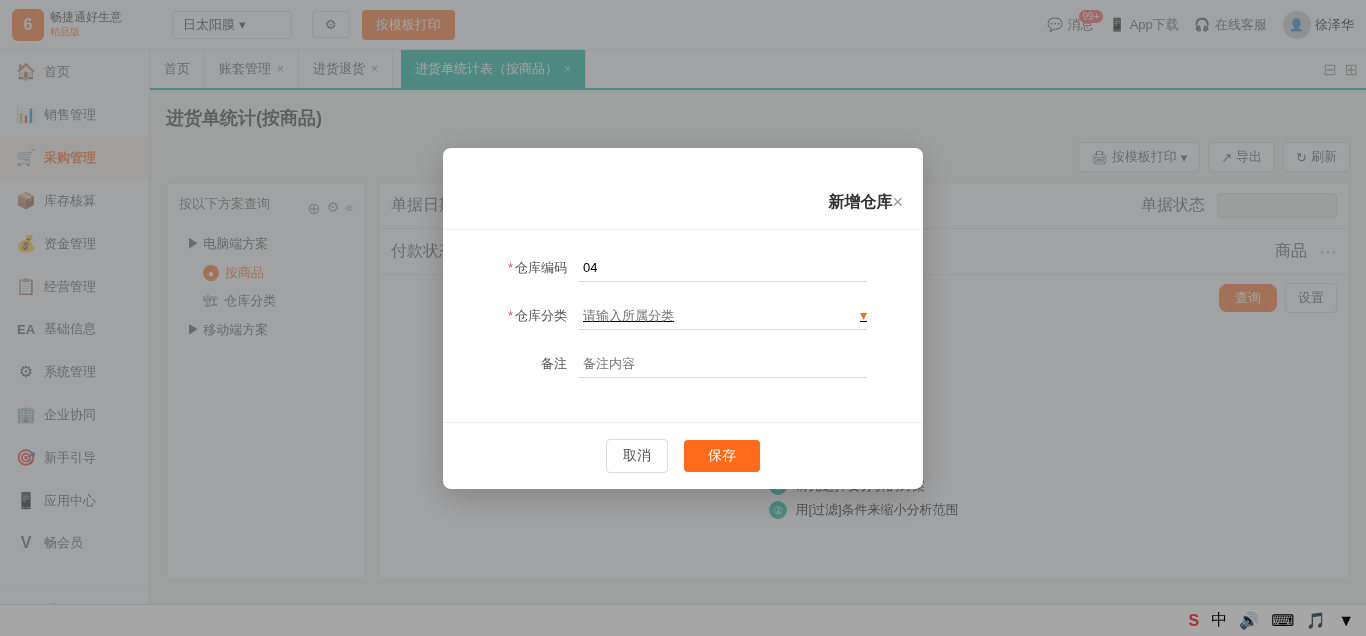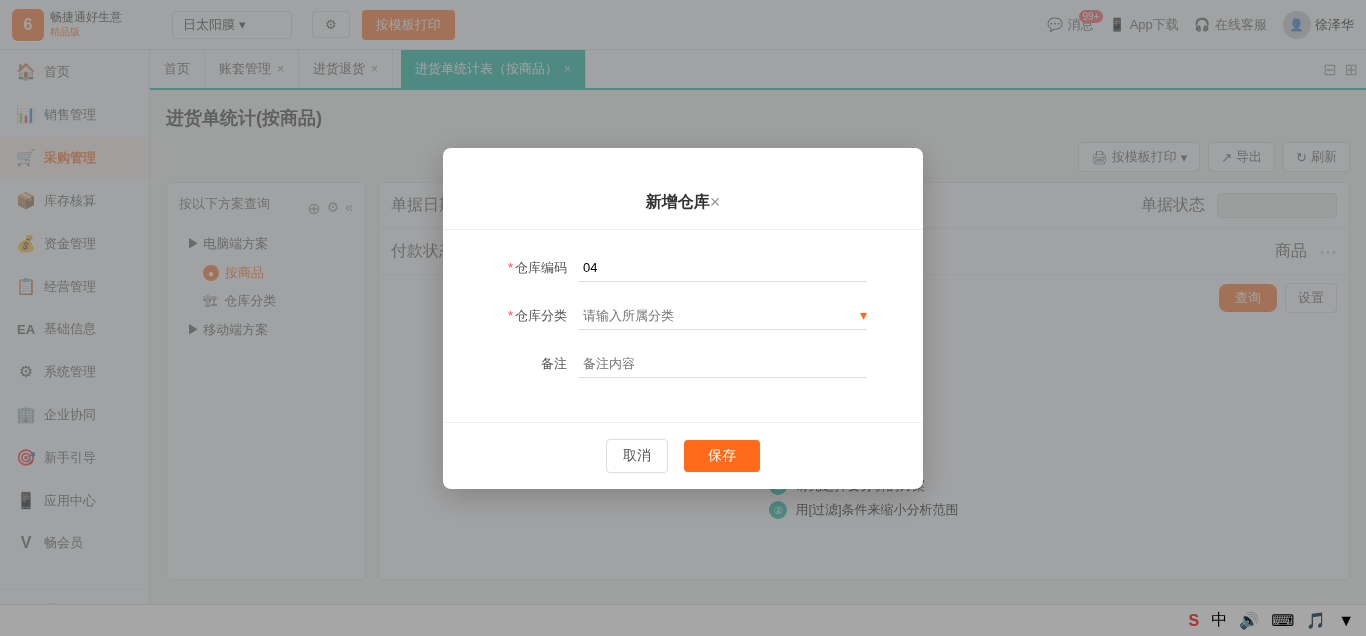--- a/index.html
+++ b/index.html
@@ -187,21 +187,21 @@
 
     
     .modal {
       background: #fff;
       border-radius: 8px;
       width: 480px;
       box-shadow: 0 8px 32px rgba(0,0,0,0.2);
       overflow: hidden;
     }
     .modal-header {
-      display: flex; align-items: center; justify-content: center;
+      display: flex; align-items: center; justify-content: flex-end;
       padding: 16px 20px;
       border-bottom: 1px solid #f0f0f0;
       margin-top: 28px;
     }
     .modal-title { font-size: 16px; font-weight: bold; color: #333; }
     .modal-close {
       cursor: pointer; color: #999; font-size: 18px; line-height: 1;
     }
     .modal-body { padding: 24px 56px; }
     .form-row {
@@ -212,21 +212,21 @@
       font-size: 13px; color: #555; flex-shrink: 0;
     }
     .required { color: #ff4d4f; margin-right: 2px; }
     .form-input {
       flex: 1; border: none; border-bottom: 1px solid #ddd;
       padding: 6px 4px; font-size: 13px; outline: none;
     }
     .form-input.active-border { border-bottom-color: #ff6b1a; }
     .form-select-wrapper {
       flex: 1; display: flex; align-items: center;
-      border-bottom: 1px solid #ddd; position: relative;
+      border-bottom: 1px solid #ddd; position: relative; text-decoration: underline;
     }
     .form-select {
       flex: 1; border: none; padding: 6px 4px;
       font-size: 13px; outline: none; background: transparent;
       appearance: none; cursor: pointer;
     }
     .form-select-arrow { color: #ff6b1a; font-size: 14px; }
     .modal-footer {
       display: flex; align-items: center; justify-content: center;
       gap: 16px; padding: 16px 20px;

